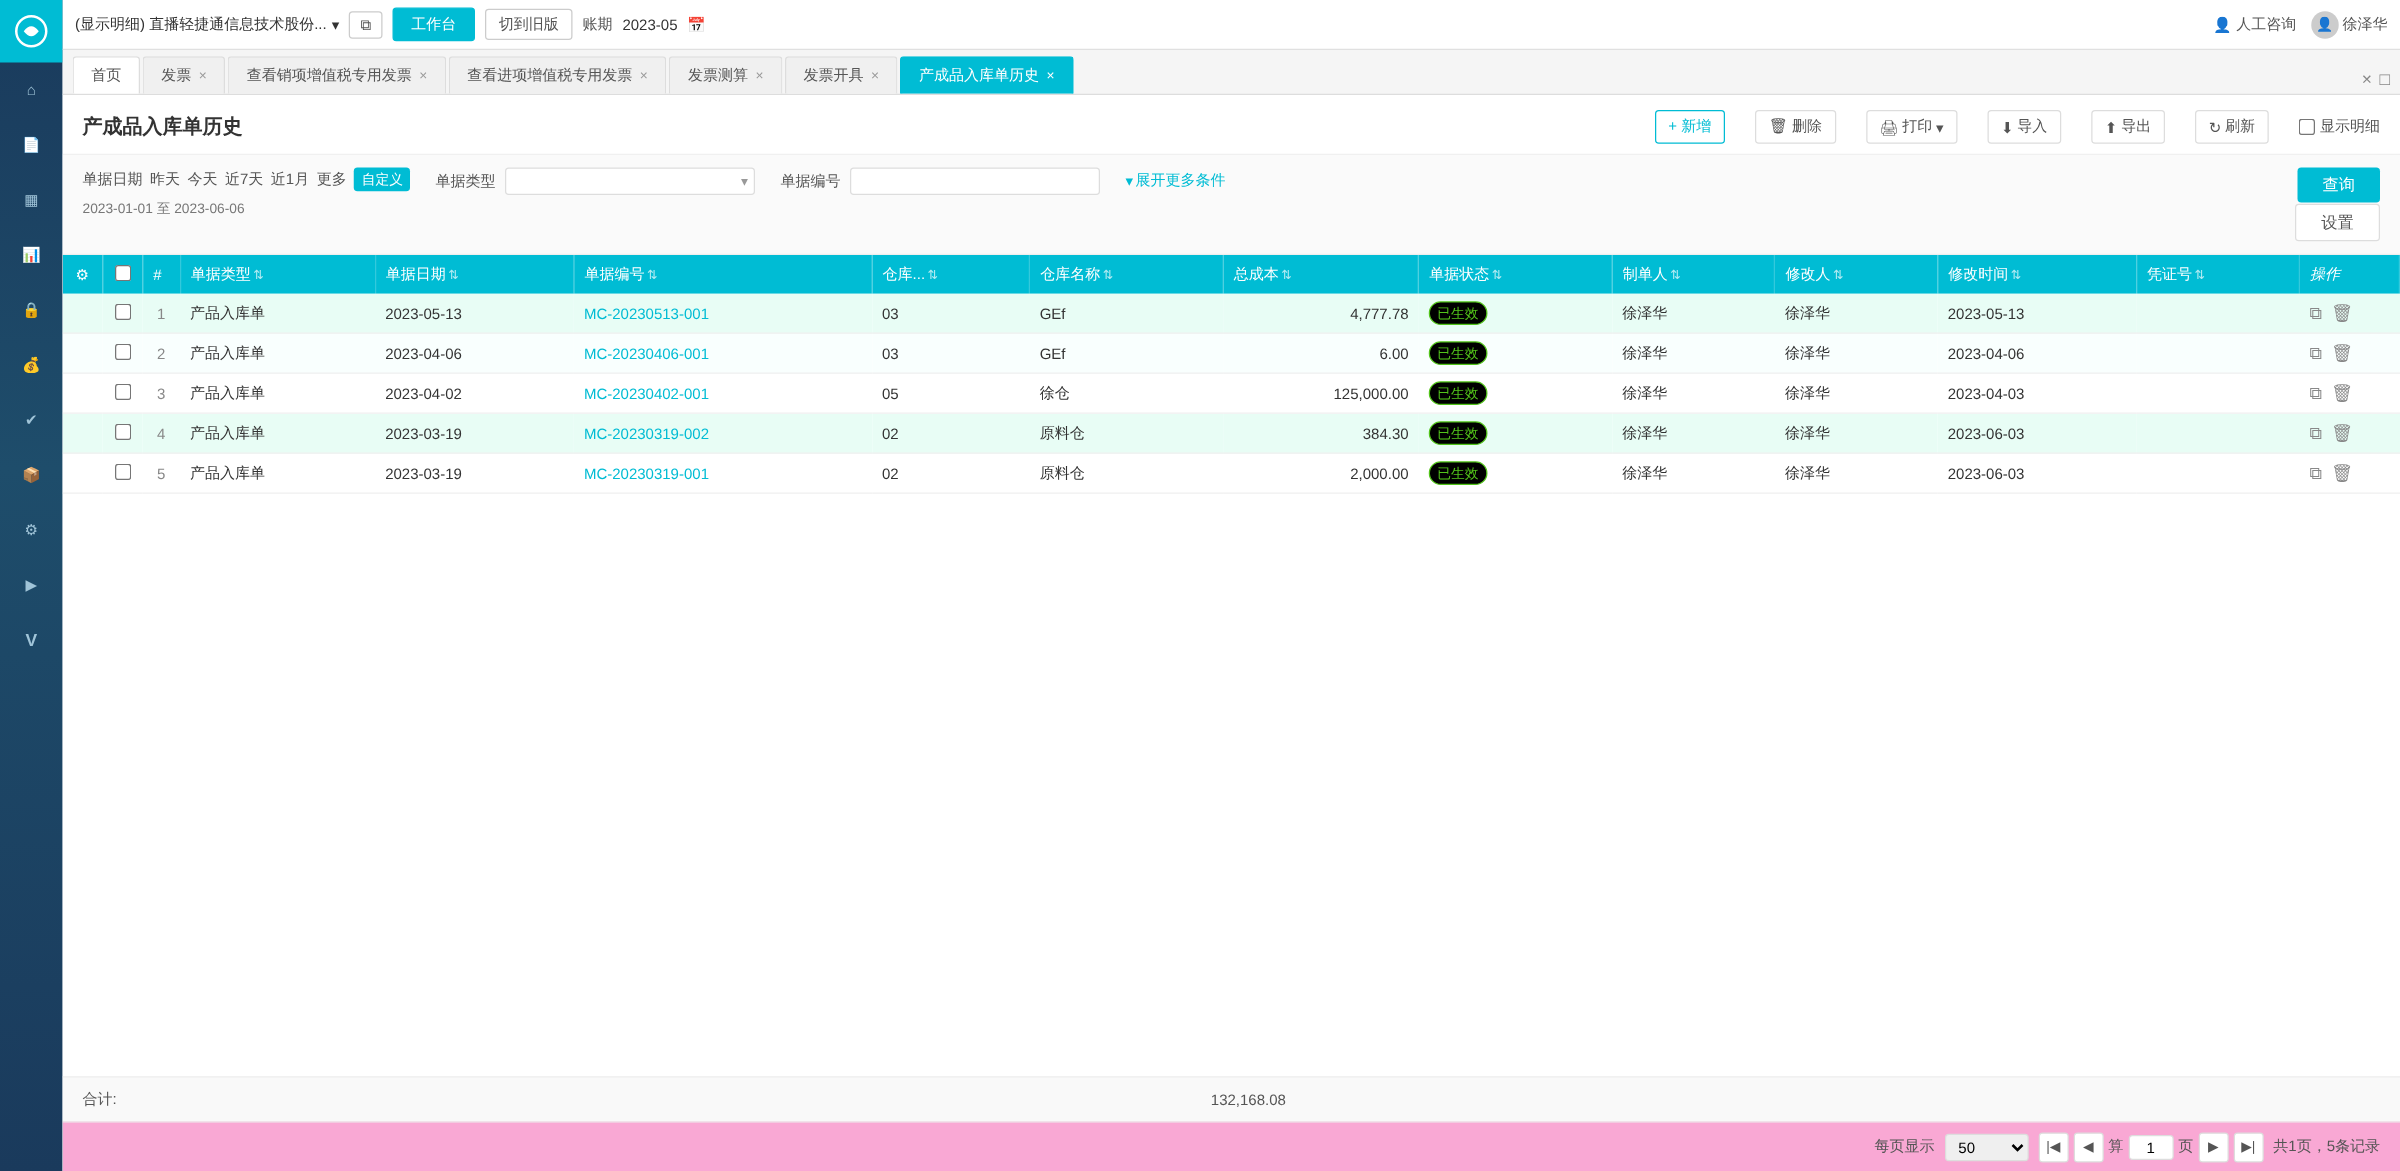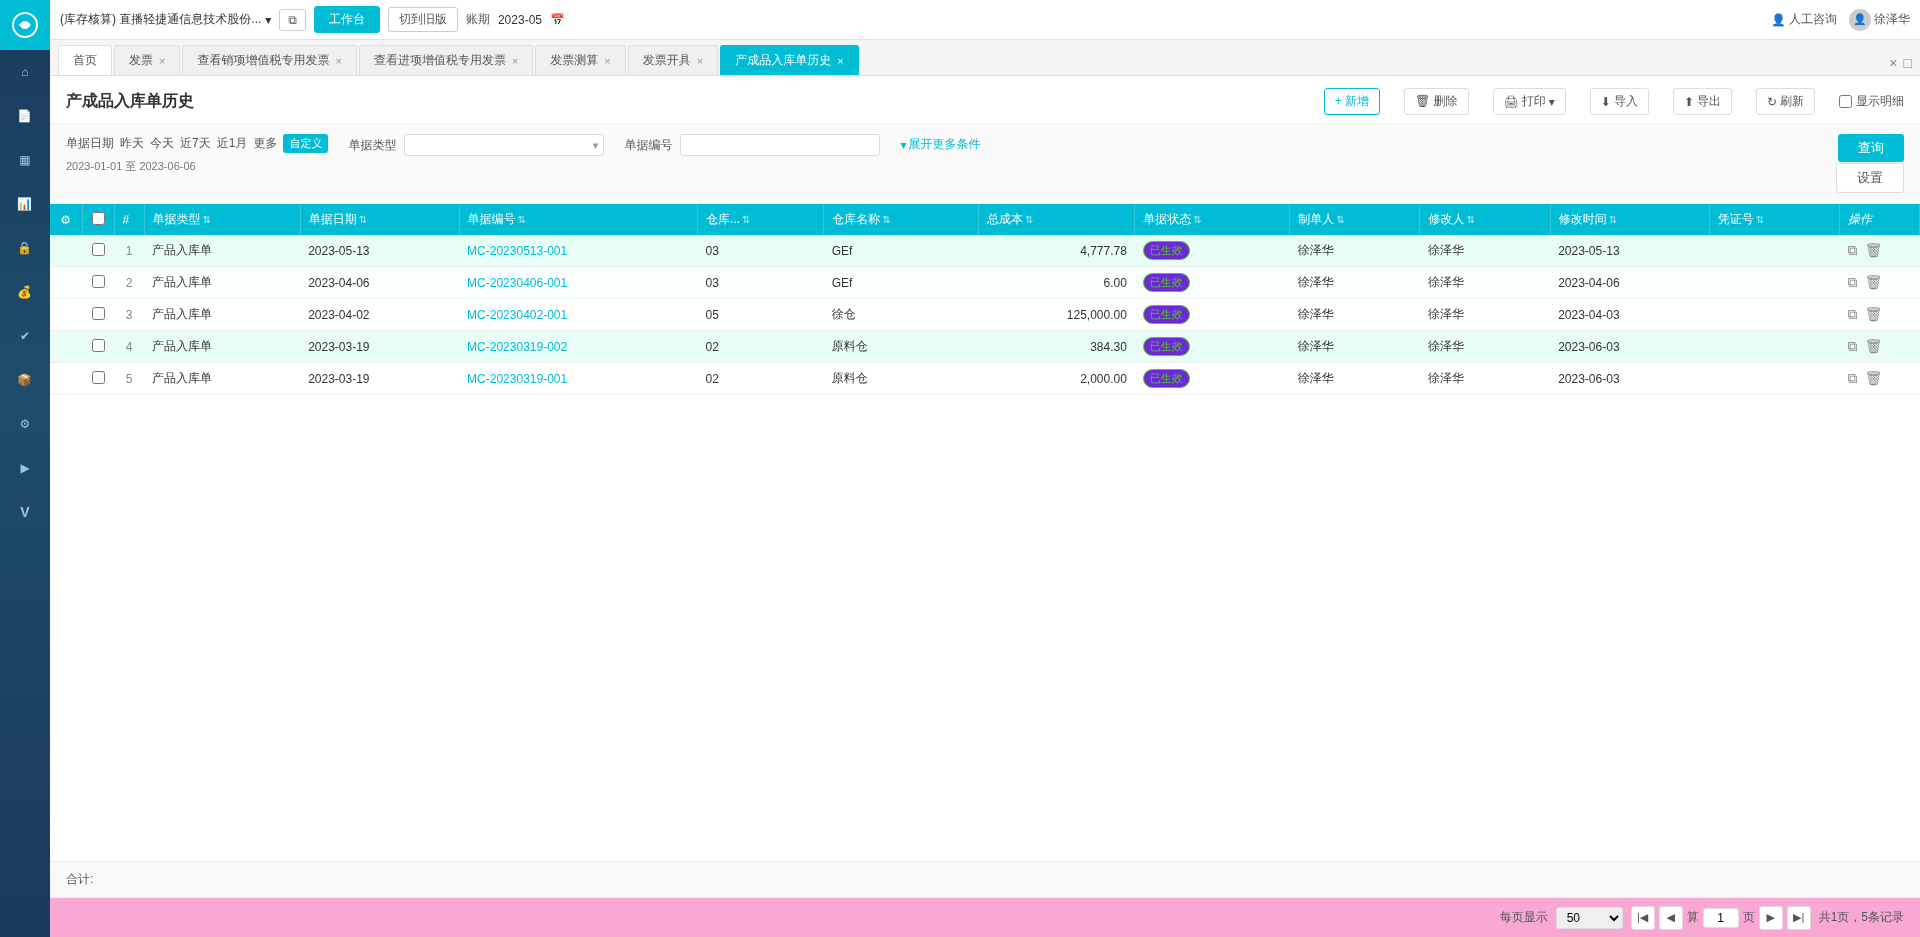--- a/index.html
+++ b/index.html
@@ -60,21 +60,21 @@
     thead tr { background: #00bcd4; color: #fff; }
     thead th { padding: 7px 8px; font-size: 12px; font-weight: normal; text-align: left; border-right: 1px solid rgba(255,255,255,0.2); white-space: nowrap; cursor: pointer; }
     thead th:first-child { width: 32px; text-align: center; }
     tbody tr { border-bottom: 1px solid #f0f0f0; }
     tbody tr:nth-child(odd) { background: #fff; }
     tbody tr:nth-child(even) { background: #f9fffe; }
     tbody tr.highlighted { background: #e8fdf5; }
     tbody td { padding: 6px 8px; font-size: 12px; color: #333; white-space: nowrap; }
     tbody td:first-child { text-align: center; color: #777; }
     .link-text { color: #00bcd4; cursor: pointer; text-decoration: none; }
-    .status-badge { display: inline-block; padding: 1px 6px; border: 1px solid #52c41a; border-radius: 10px; color: #52c41a; font-size: 11px; background: #6d28d9; }
+    .status-badge { display: inline-block; padding: 1px 6px; border: 1px solid #52c41a; border-radius: 10px; color: #52c41a; font-size: 11px; background: #000000; }
     .op-btn { color: #888; cursor: pointer; font-size: 14px; margin-right: 4px; }
 
     
     .table-footer { height: 36px; background: #f9f9f9; border-top: 1px solid #eee; display: flex; align-items: center; padding: 0 16px; font-size: 12px; color: #555; }
 
     
     .pagination { height: 40px; background: #f9a8d4; border-top: 1px solid #eee; display: flex; align-items: center; justify-content: flex-end; padding: 0 16px; gap: 8px; font-size: 12px; color: #555; }
     .page-size-select { border: 1px solid #ddd; border-radius: 3px; padding: 2px 18px 2px 6px; font-size: 12px; }
     .page-nav { display: flex; align-items: center; gap: 4px; }
     .page-nav-btn { width: 24px; height: 24px; border: 1px solid #ddd; border-radius: 3px; background: #fff; cursor: pointer; display: flex; align-items: center; justify-content: center; font-size: 11px; color: #555; }
@@ -127,21 +127,21 @@
   </div>
   <div class="sidebar-item">
     <span style="font-weight:bold;font-size:14px;">V</span>
   </div>
 </div>
 
 <div class="main">
 
   <div class="topbar">
     <div class="topbar-company">
-      <span>(库存核算) 直播轻捷通信息技术股份...</span>
+      <span>(显示明细) 直播轻捷通信息技术股份...</span>
       <span>▾</span>
     </div>
     <button class="action-btn" style="border:1px solid #ccc;padding:3px 8px;">
       <span>⧉</span>
     </button>
     <button class="topbar-btn">工作台</button>
     <button class="topbar-switch">切到旧版</button>
     <span style="color:#555;">账期</span>
     <span style="color:#333;font-weight:500;">2023-05</span>
     <span style="cursor:pointer;">📅</span>
@@ -389,20 +389,21 @@
         <span class="op-btn" title="编辑">⧉</span>
         <span class="op-btn" title="删除">🗑</span>
       </td>
     </tr>
           </tbody>
       </table>
     </div>
 
     <div class="table-footer">
       <span>合计:</span>
+      <span style="flex:1;text-align:center;">132,168.08</span>
     </div>
 
     <div class="pagination">
       <span>每页显示</span>
       <select class="page-size-select">
         <option value="50">50</option>
         <option value="100">100</option>
         <option value="200">200</option>
       </select>
       <div class="page-nav">

